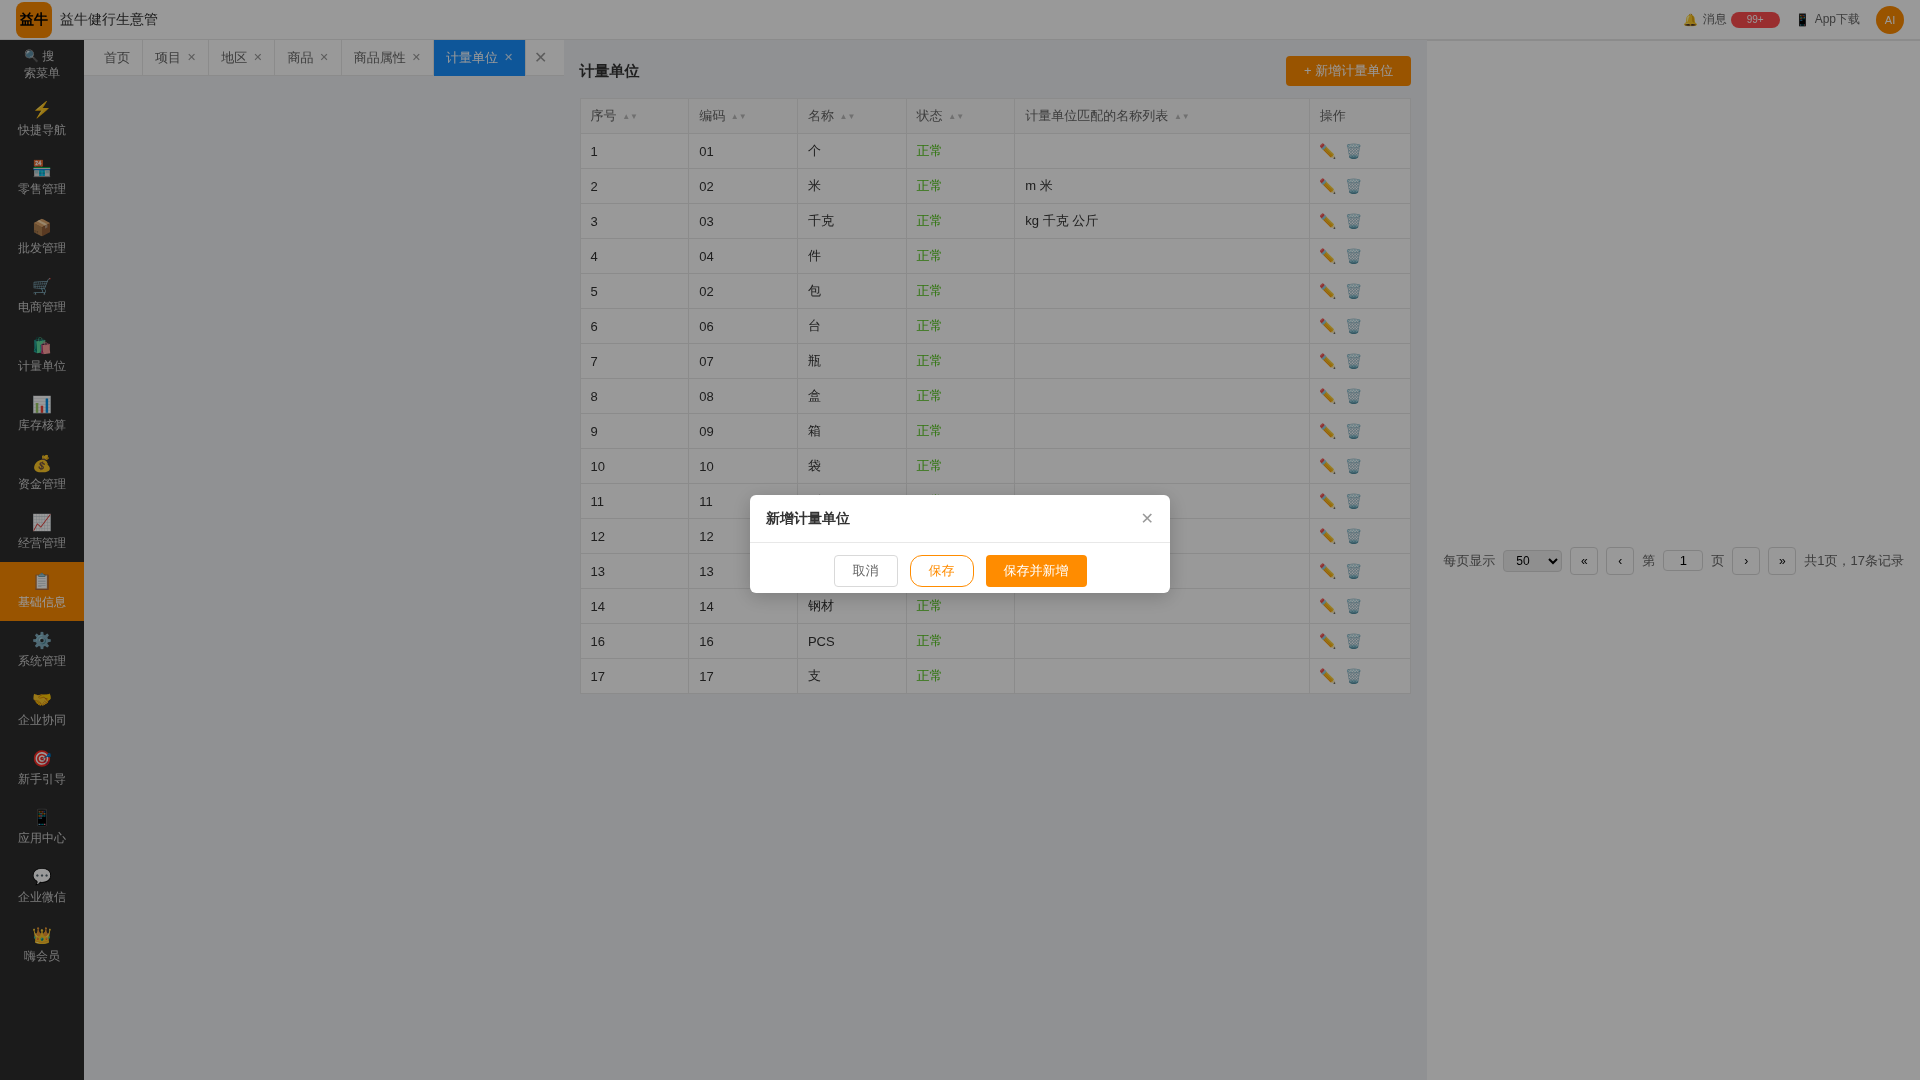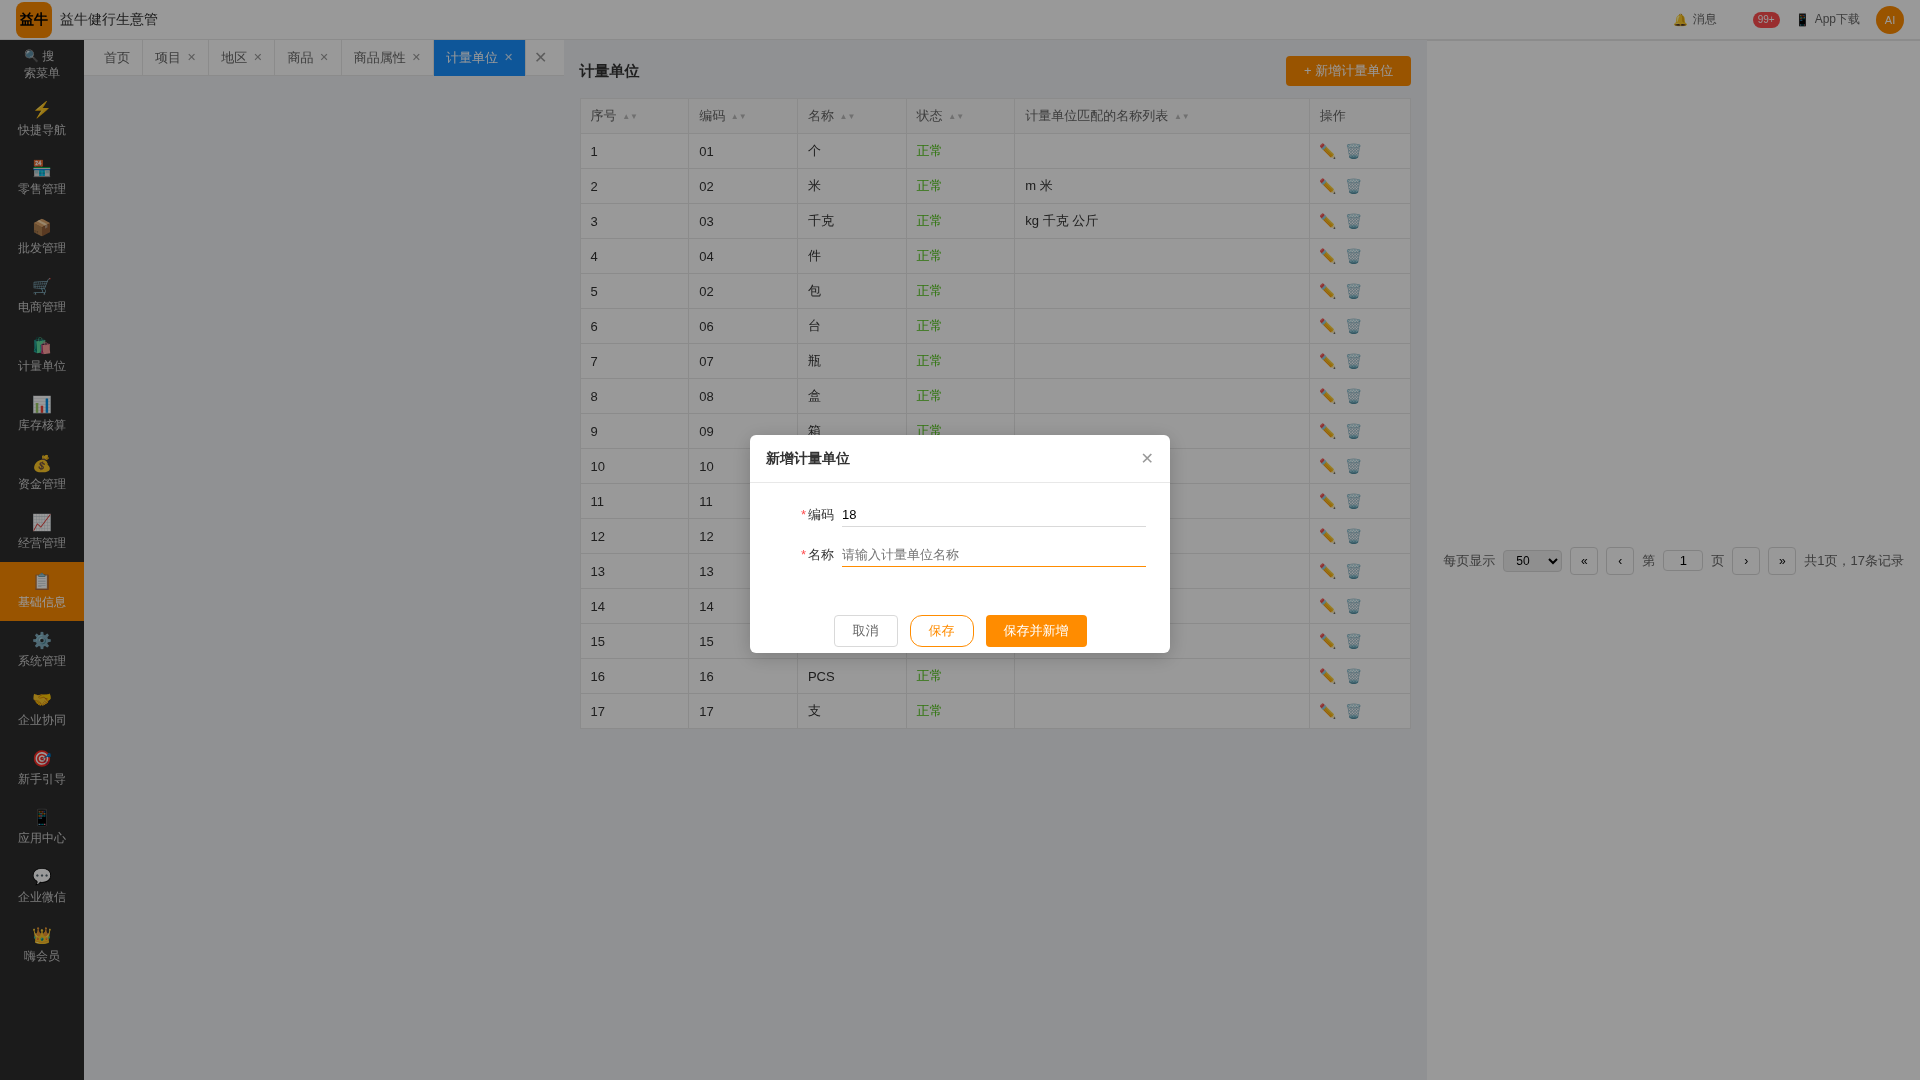--- a/index.html
+++ b/index.html
@@ -46,28 +46,27 @@
       align-items: center;
       gap: 4px;
       font-size: 12px;
       color: #666;
       cursor: pointer;
     }
     .badge {
       background: #ff4d4f;
       color: white;
       border-radius: 10px;
-      padding: 0 5px;
+      padding: 0 16px;
       font-size: 10px;
       min-width: 16px;
       height: 16px;
       display: flex;
       align-items: center;
       justify-content: center;
-      margin-left: 32px;
     }
     .avatar {
       width: 28px;
       height: 28px;
       background: #ff8c00;
       border-radius: 50%;
       display: flex;
       align-items: center;
       justify-content: center;
       color: white;
@@ -683,33 +682,20 @@
       <td><span class="status-normal">正常</span></td>
       <td></td>
       <td>
         <div class="action-icons">
           <span class="action-icon">✏️</span>
           <span class="action-icon">🗑️</span>
         </div>
       </td>
     </tr>
             <tr>
-      <td>15</td>
-      <td>15</td>
-      <td>人/次</td>
-      <td><span class="status-normal">正常</span></td>
-      <td></td>
-      <td>
-        <div class="action-icons">
-          <span class="action-icon">✏️</span>
-          <span class="action-icon">🗑️</span>
-        </div>
-      </td>
-    </tr>
-            <tr>
       <td>16</td>
       <td>16</td>
       <td>PCS</td>
       <td><span class="status-normal">正常</span></td>
       <td></td>
       <td>
         <div class="action-icons">
           <span class="action-icon">✏️</span>
           <span class="action-icon">🗑️</span>
         </div>
@@ -751,33 +737,19 @@
     </div>
   </div>
 </div>
 
 <div class="overlay">
   <div class="modal">
     <div class="modal-header">
       <span class="modal-title">新增计量单位</span>
       <span class="modal-close">✕</span>
     </div>
-    <div class="modal-body">
-      <div class="form-row">
-        <label class="form-label">
-          <span class="required">*</span>编码
-        </label>
-        <input class="form-input" type="text" value="18" style="">
-      </div>
-      <div class="form-row">
-        <label class="form-label">
-          <span class="required">*</span>名称
-        </label>
-        <input class="form-input active-input" type="text" placeholder="请输入计量单位名称" style="">
-      </div>
-    </div>
     <div class="modal-footer">
       <button class="btn-cancel">取消</button>
       <button class="btn-save">保存</button>
       <button class="btn-save-new">保存并新增</button>
     </div>
   </div>
 </div>
 
 </body></html>

